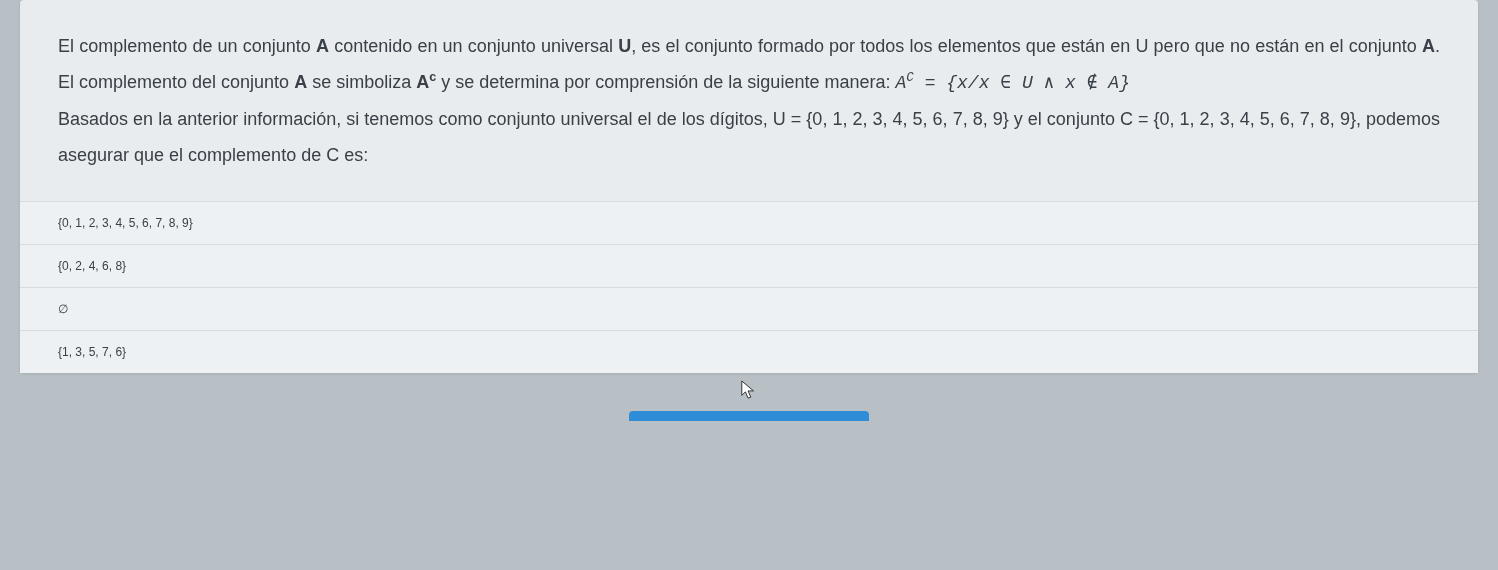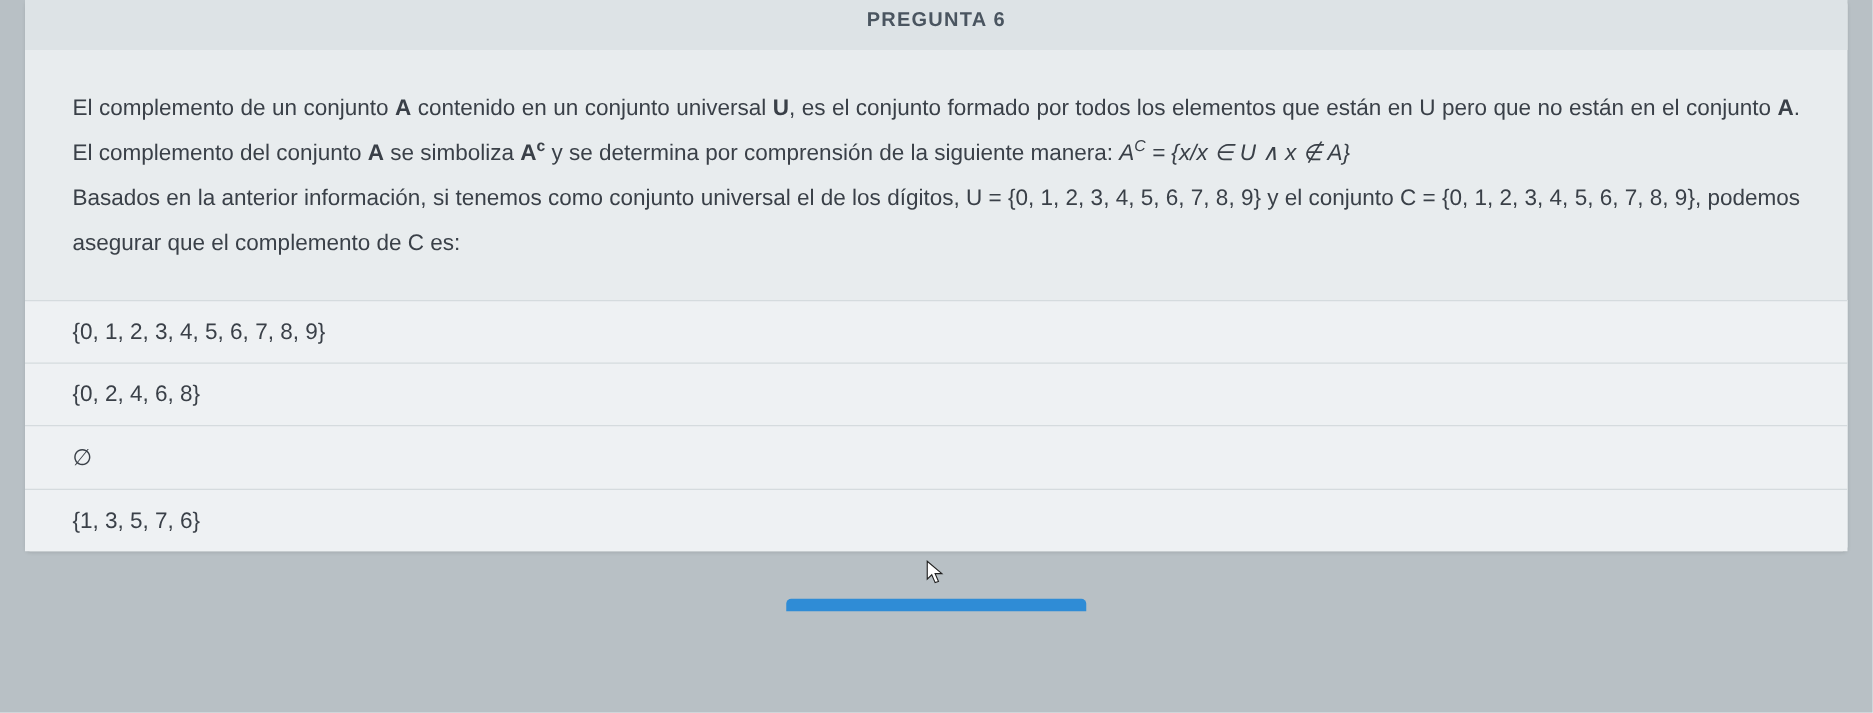--- a/index.html
+++ b/index.html
@@ -34,33 +34,33 @@
       color: #3a4048;
       font-size: 18px;
       line-height: 2.0;
       text-align: justify;
     }
     .question-body p {
       margin: 0;
     }
     .formula {
       font-style: italic;
-      font-family: Liberation Sans, sans-serif;
+      font-family: Liberation Mono, monospace;
     }
     .sup {
       vertical-align: super;
       font-size: 0.7em;
     }
     .options {
       padding: 10px 0 0 0;
     }
     .option {
       padding: 14px 38px;
       color: #3a4048;
-      font-size: 18px;
+      font-size: 12px;
       border-top: 1px solid #d5dbde;
       cursor: pointer;
       background: #eef1f3;
     }
     .cursor-wrap {
       text-align: center;
       padding: 6px 0 0 0;
     }
     .cursor-icon svg {
       width: 18px;
@@ -76,21 +76,20 @@
       width: 240px;
       height: 10px;
       background: #2f8cd6;
       border-radius: 4px 4px 0 0;
     }
   </style>
 </head>
 <body>
 
 <div class="container">
-  <div class="question-header">PREGUNTA 6</div>
 
   <div class="question-body">
     <p>
       <span>El complemento de un conjunto </span><b>A</b><span> contenido en un conjunto universal </span><b>U</b><span>, es el conjunto formado por todos los elementos que están en U pero que no están en el conjunto </span><b>A</b><span>. El complemento del conjunto </span><b>A</b><span> se simboliza </span><b><span>A</span><span class="sup">c</span></b><span> y se determina por comprensión de la siguiente manera: </span>
       <span class="formula"><span>A</span><span class="sup">C</span><span> = {x/x ∈ U ∧ x ∉ A}</span></span>
     </p>
     <p>Basados en la anterior información, si tenemos como conjunto universal el de los dígitos, U = {0, 1, 2, 3, 4, 5, 6, 7, 8, 9} y el conjunto C = {0, 1, 2, 3, 4, 5, 6, 7, 8, 9}, podemos asegurar que el complemento de C es:</p>
   </div>
 
   <div class="options">

